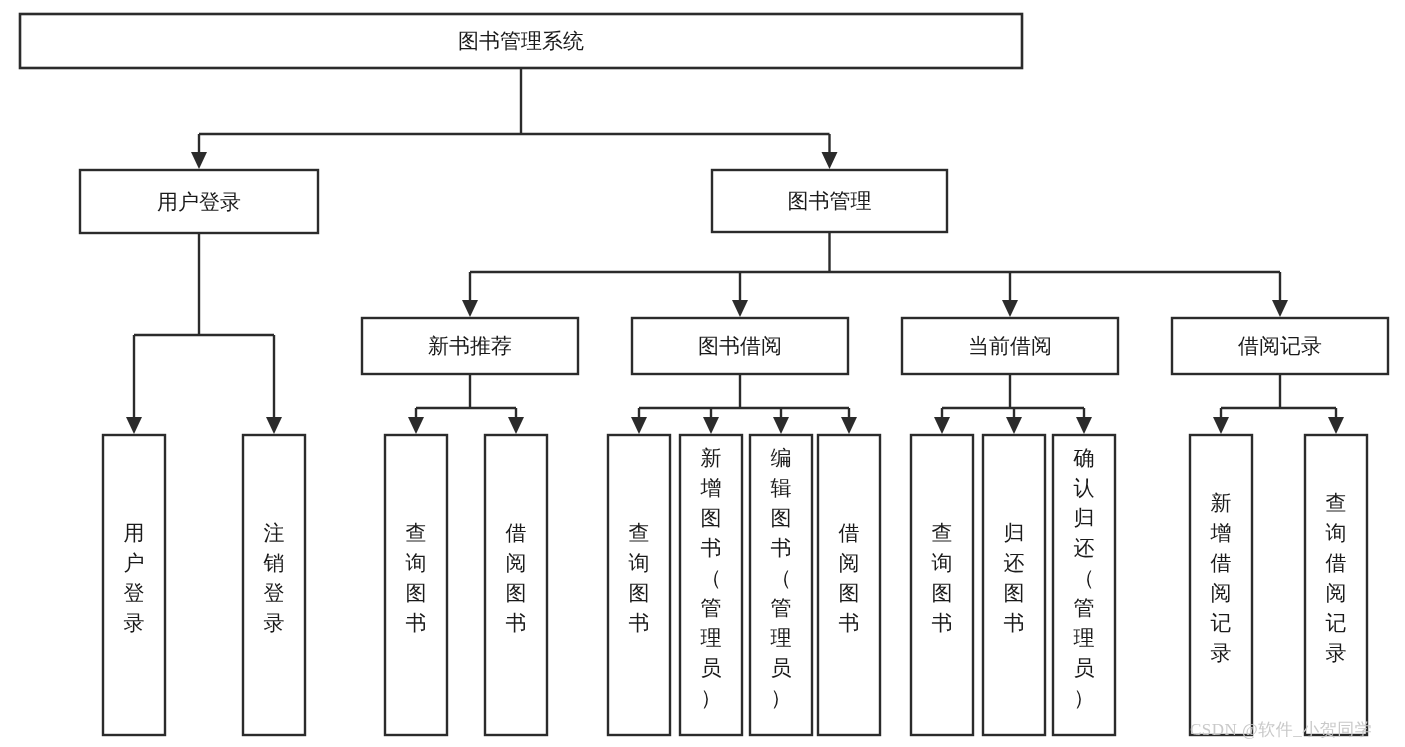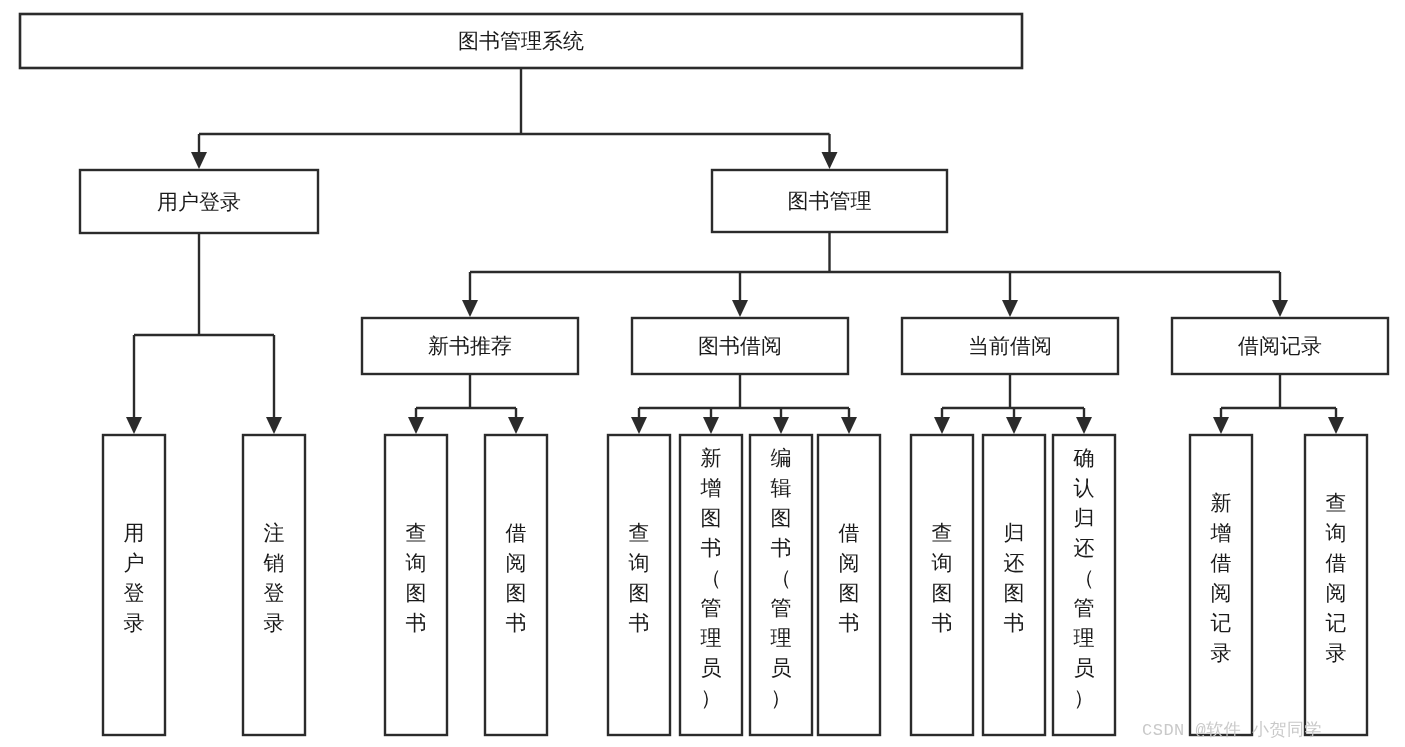--- a/index.html
+++ b/index.html
@@ -48,24 +48,24 @@
     stroke: #2b2b2b;
     stroke-width: 2.4;
     fill: none;
   }
   .arrow-head {
     fill: #2b2b2b;
   }
   .watermark {
     position: absolute;
     color: #c9c9c9;
-    font-family: Liberation Mono, monospace;
+    font-family: Liberation Serif, serif;
     font-size: 17px;
     white-space: nowrap;
-    left: 1142px;
+    left: 1190px;
     top: 718px;
     letter-spacing: 0.5px;
     text-align: right;
   }
 </style>
 </head>
 <body>
 
 <svg id="diagram-root" viewBox="0 0 1405 747" xmlns="http://www.w3.org/2000/svg">
   <g id="edges-layer">

